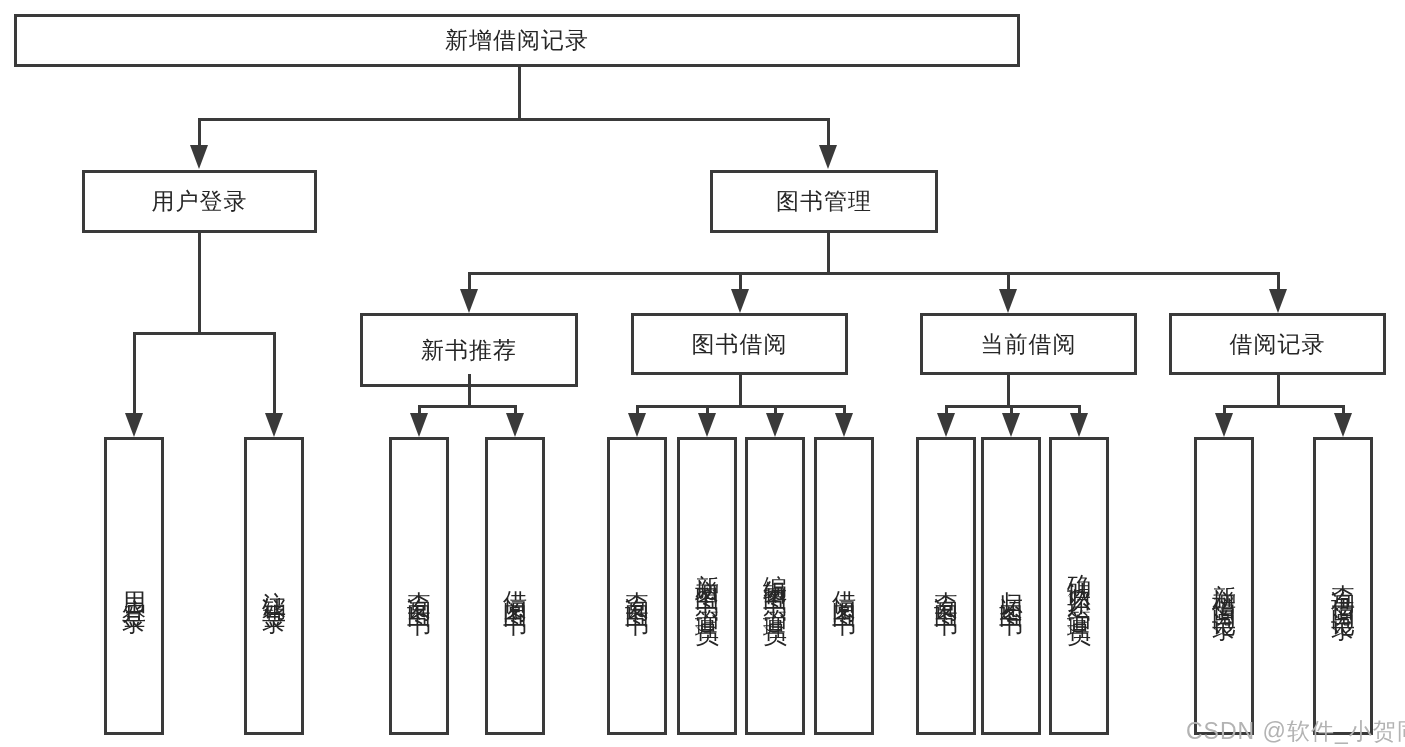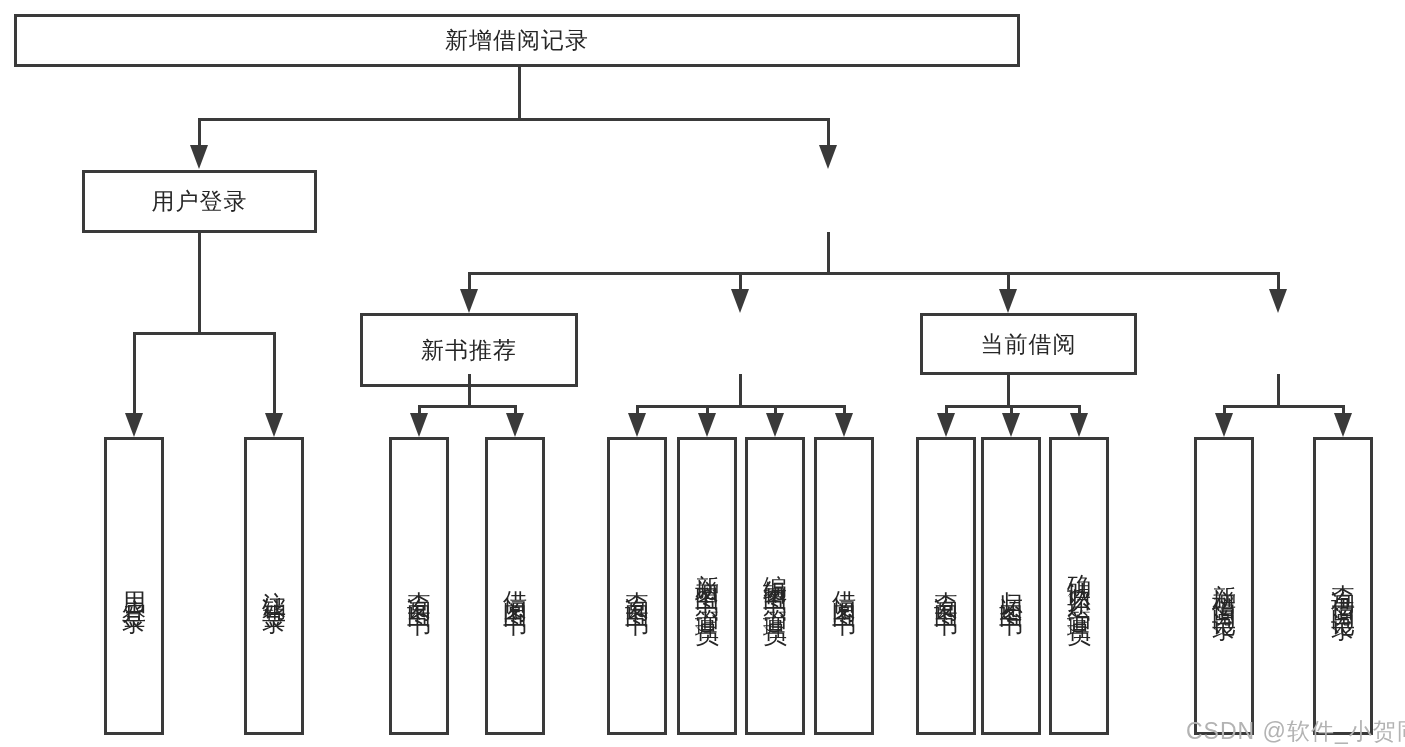--- a/index.html
+++ b/index.html
@@ -58,20 +58,23 @@
     <div class="line" style="left:198px;top:118px;width:632px;height:3px;"></div>
     <div class="line" style="left:198px;top:118px;width:3px;height:30px;"></div>
     <div class="head" style="left:190px;top:145px;"></div>
     <div class="line" style="left:827px;top:118px;width:3px;height:30px;"></div>
     <div class="head" style="left:819px;top:145px;"></div>
   </div>
 
   <div class="node h" style="left:82px;top:170px;width:235px;height:63px;">
     <span class="lbl">用户登录</span>
   </div>
+  <div class="node h" style="left:710px;top:170px;width:228px;height:63px;">
+    <span class="lbl">图书管理</span>
+  </div>
 
   <div>
     <div class="line" style="left:198px;top:232px;width:3px;height:103px;"></div>
     <div class="line" style="left:133px;top:332px;width:143px;height:3px;"></div>
     <div class="line" style="left:133px;top:332px;width:3px;height:84px;"></div>
     <div class="head" style="left:125px;top:413px;"></div>
     <div class="line" style="left:273px;top:332px;width:3px;height:84px;"></div>
     <div class="head" style="left:265px;top:413px;"></div>
   </div>
 
@@ -84,22 +87,28 @@
     <div class="head" style="left:731px;top:289px;"></div>
     <div class="line" style="left:1007px;top:272px;width:3px;height:20px;"></div>
     <div class="head" style="left:999px;top:289px;"></div>
     <div class="line" style="left:1277px;top:272px;width:3px;height:20px;"></div>
     <div class="head" style="left:1269px;top:289px;"></div>
   </div>
 
   <div class="node h" style="left:360px;top:313px;width:218px;height:74px;">
     <span class="lbl">新书推荐</span>
   </div>
+  <div class="node h" style="left:631px;top:313px;width:217px;height:62px;">
+    <span class="lbl">图书借阅</span>
+  </div>
   <div class="node h" style="left:900px;top:313px;width:217px;height:62px;margin-left:20px;">
     <span class="lbl">当前借阅</span>
+  </div>
+  <div class="node h" style="left:1169px;top:313px;width:217px;height:62px;">
+    <span class="lbl">借阅记录</span>
   </div>
 
   <div>
     <div class="line" style="left:468px;top:374px;width:3px;height:34px;"></div>
     <div class="line" style="left:418px;top:405px;width:99px;height:3px;"></div>
     <div class="line" style="left:418px;top:405px;width:3px;height:11px;"></div>
     <div class="head" style="left:410px;top:413px;"></div>
     <div class="line" style="left:514px;top:405px;width:3px;height:11px;"></div>
     <div class="head" style="left:506px;top:413px;"></div>
   </div>

